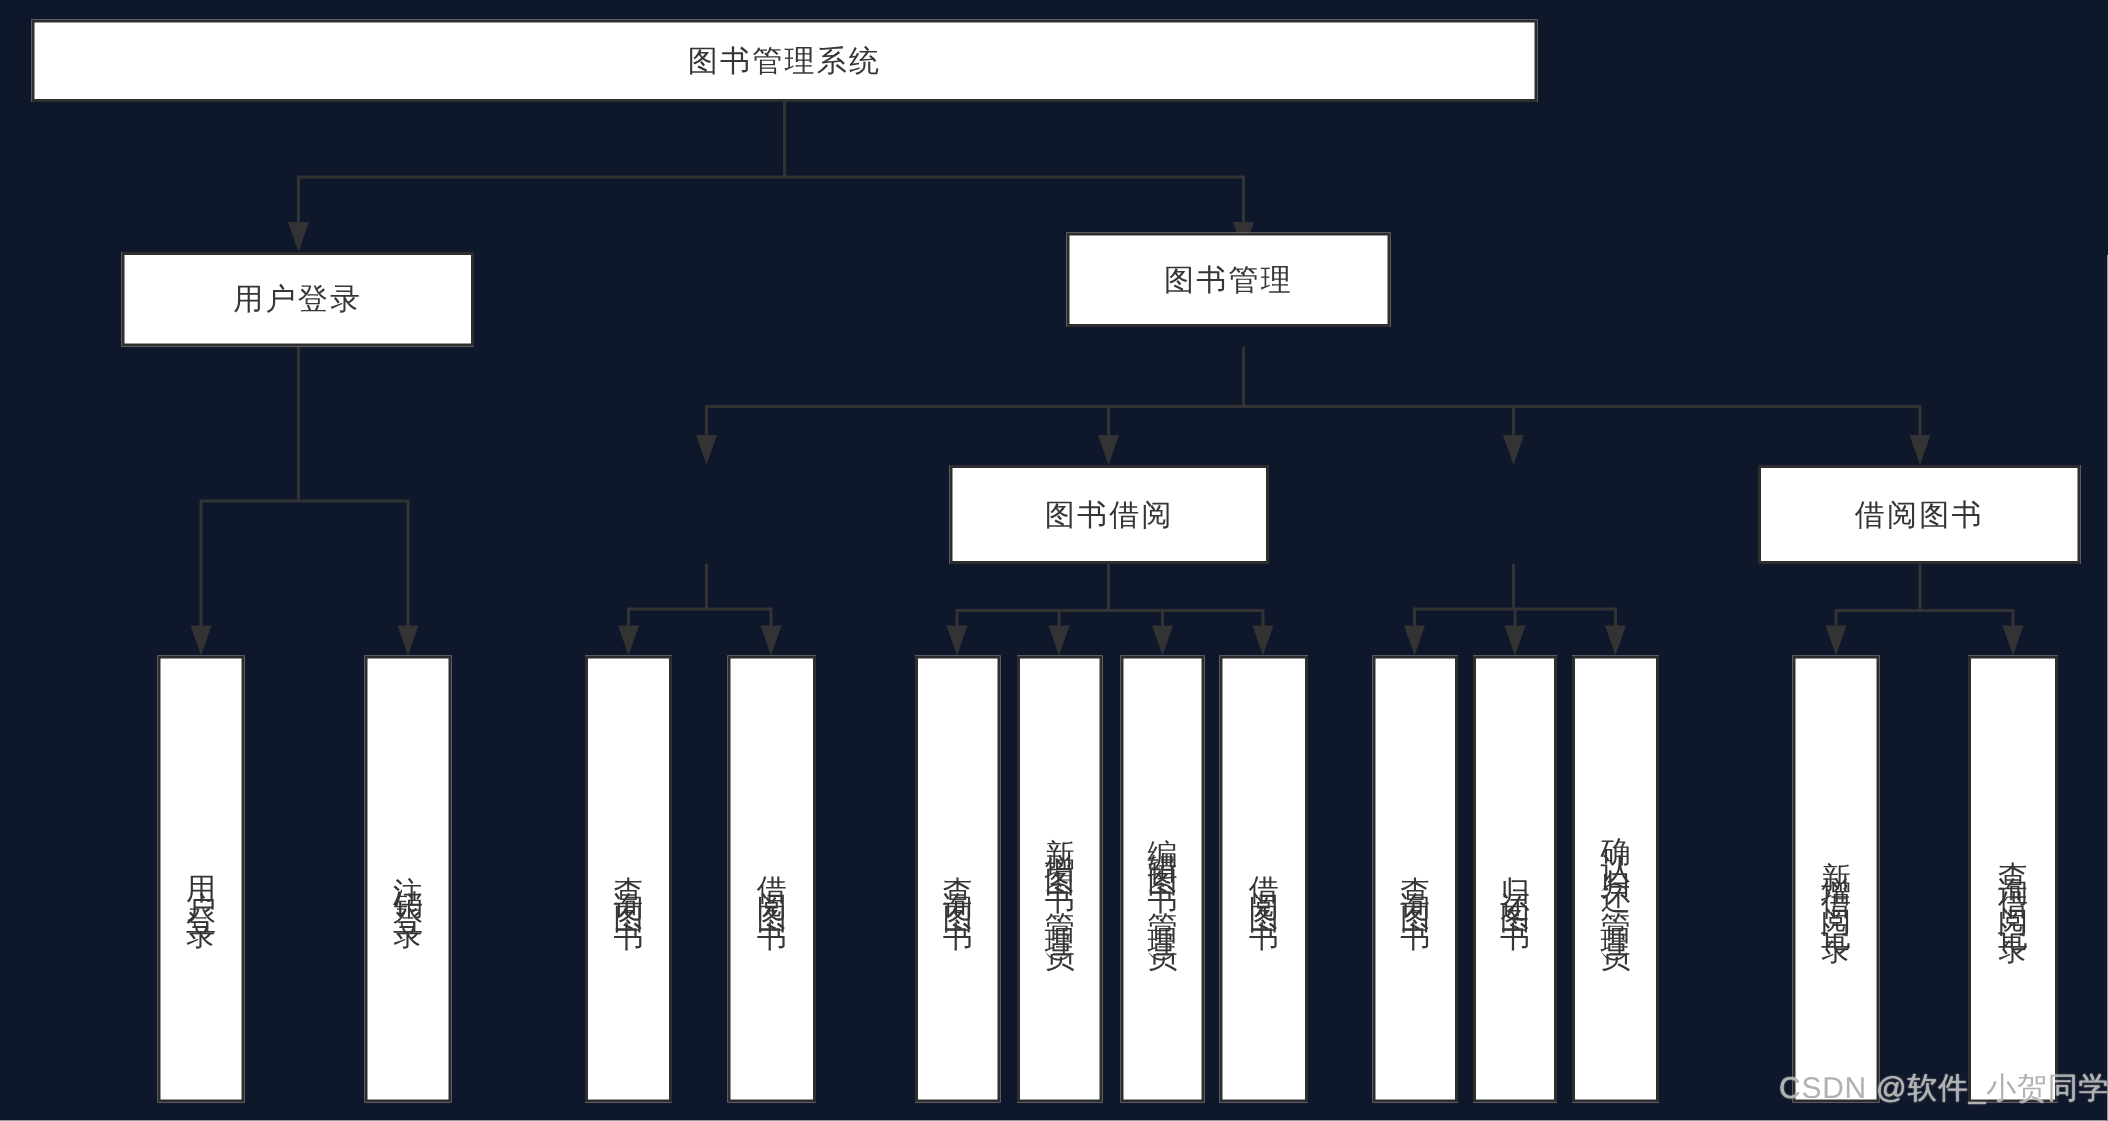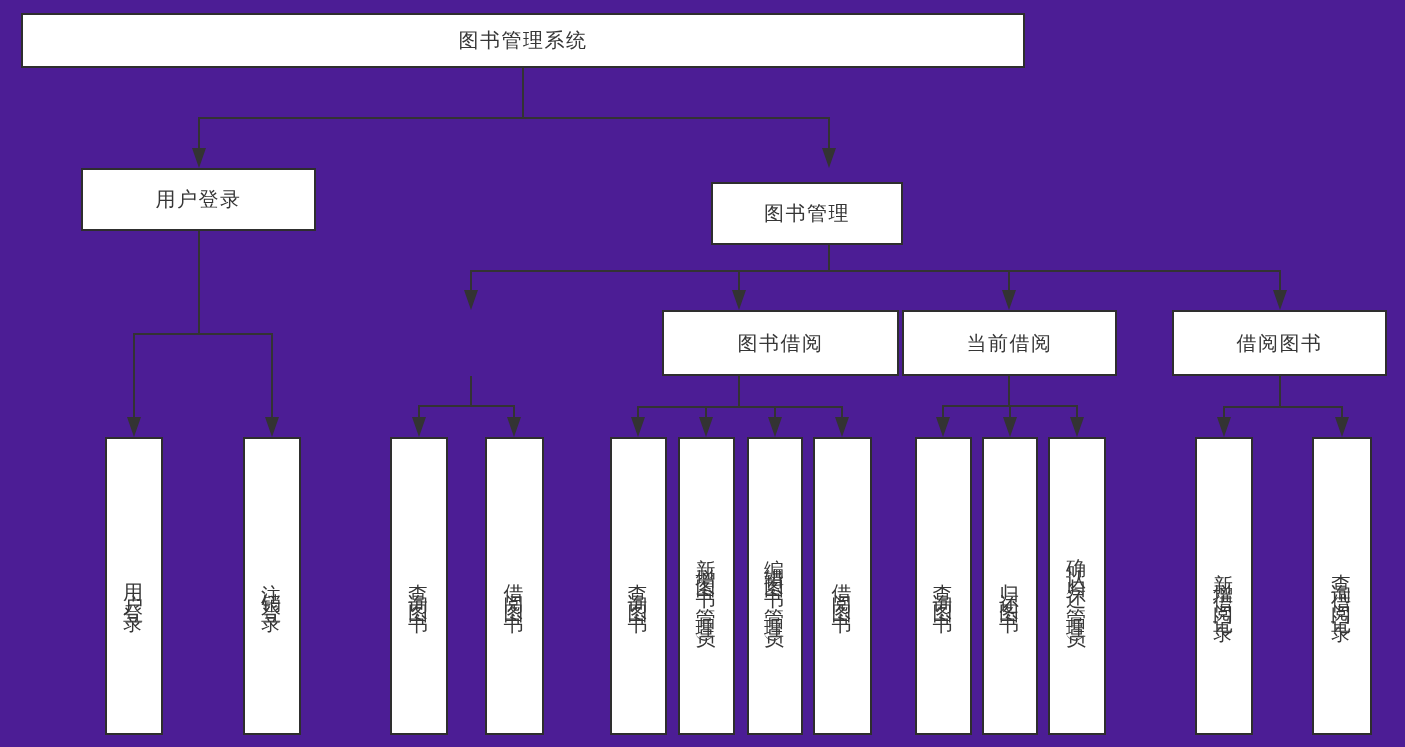--- a/index.html
+++ b/index.html
@@ -1,19 +1,19 @@
 <!DOCTYPE html>
 <html lang="zh"><head>
 <meta charset="utf-8">
 <style>
   html,body{margin:0;padding:0;background:#ffffff;}
   .canvas{
     position:relative;
     width:1405px;height:747px;
-    background:#4c1d95;
+    background:#0f172a;
     overflow:hidden;
     font-family:"Liberation Sans","DejaVu Sans",sans-serif;
   }
   .connectors{position:absolute;left:0;top:0;z-index:1;}
   .node{
     position:absolute;
     box-sizing:border-box;
     background:#ffffff;
     border:2px solid #2e2e2e;
     display:flex;
@@ -107,38 +107,38 @@
       <polygon points="1003,417 1017,417 1010,437"></polygon>
       <polygon points="1070,417 1084,417 1077,437"></polygon>
       <polygon points="1217,417 1231,417 1224,437"></polygon>
       <polygon points="1335,417 1349,417 1342,437"></polygon>
     </g>
   </svg>
 
   <div class="node h" style="left:21px;top:13px;width:1004px;height:55px">图书管理系统</div>
 
   <div class="node h" style="left:81px;top:168px;width:235px;height:63px">用户登录</div>
-  <div class="node h" style="left:711px;top:182px;width:192px;height:63px">图书管理</div>
+  <div class="node h" style="left:711px;top:155px;width:216px;height:63px">图书管理</div>
 
-  <div class="node h" style="left:662px;top:310px;width:237px;height:66px">图书借阅</div>
-  <div class="node h" style="left:902px;top:310px;width:215px;height:66px">当前借阅</div>
+  <div class="node h" style="left:633px;top:310px;width:213px;height:66px">图书借阅</div>
   <div class="node h" style="left:1172px;top:310px;width:215px;height:66px">借阅图书</div>
 
   <div class="node v" style="left:105px;top:437px;width:58px;height:298px">用户登录</div>
   <div class="node v" style="left:243px;top:437px;width:58px;height:298px">注销登录</div>
 
   <div class="node v" style="left:390px;top:437px;width:58px;height:298px">查询图书</div>
   <div class="node v" style="left:485px;top:437px;width:59px;height:298px">借阅图书</div>
 
   <div class="node v" style="left:610px;top:437px;width:57px;height:298px">查询图书</div>
   <div class="node v" style="left:678px;top:437px;width:57px;height:298px">新增图书（管理员）</div>
   <div class="node v" style="left:747px;top:437px;width:56px;height:298px">编辑图书（管理员）</div>
   <div class="node v" style="left:813px;top:437px;width:59px;height:298px">借阅图书</div>
 
   <div class="node v" style="left:915px;top:437px;width:57px;height:298px">查询图书</div>
   <div class="node v" style="left:982px;top:437px;width:56px;height:298px">归还图书</div>
   <div class="node v" style="left:1048px;top:437px;width:58px;height:298px">确认归还（管理员）</div>
 
   <div class="node v" style="left:1195px;top:437px;width:58px;height:298px">新增借阅记录</div>
   <div class="node v" style="left:1312px;top:437px;width:60px;height:298px">查询借阅记录</div>
 
+  <div class="watermark" style="left:1186px;top:712px">CSDN @软件_小贺同学</div>
 
 </div>
 
 </body></html>

